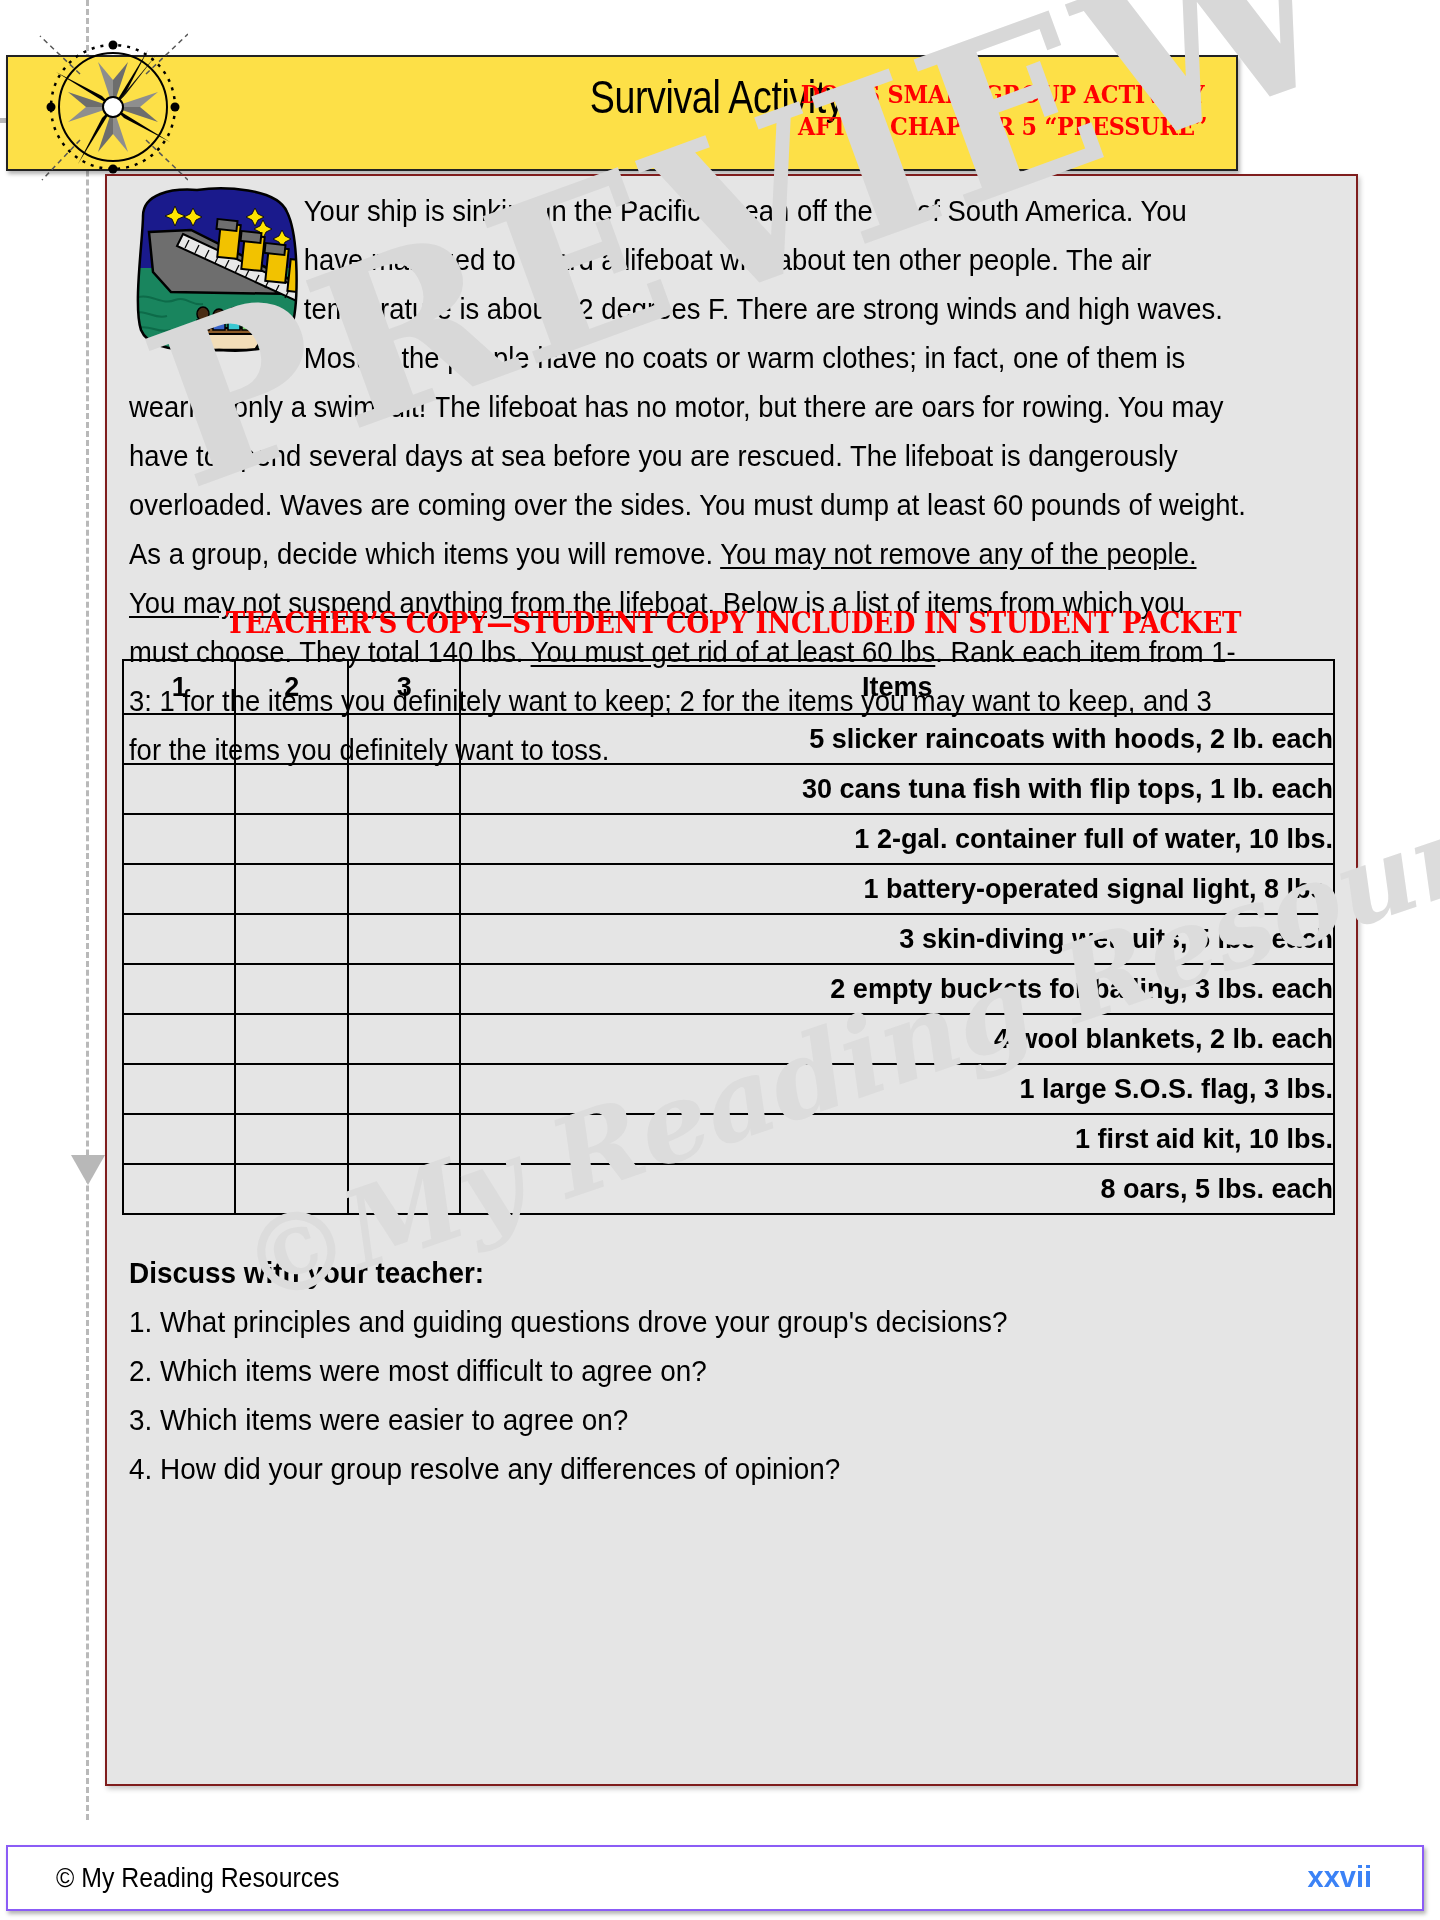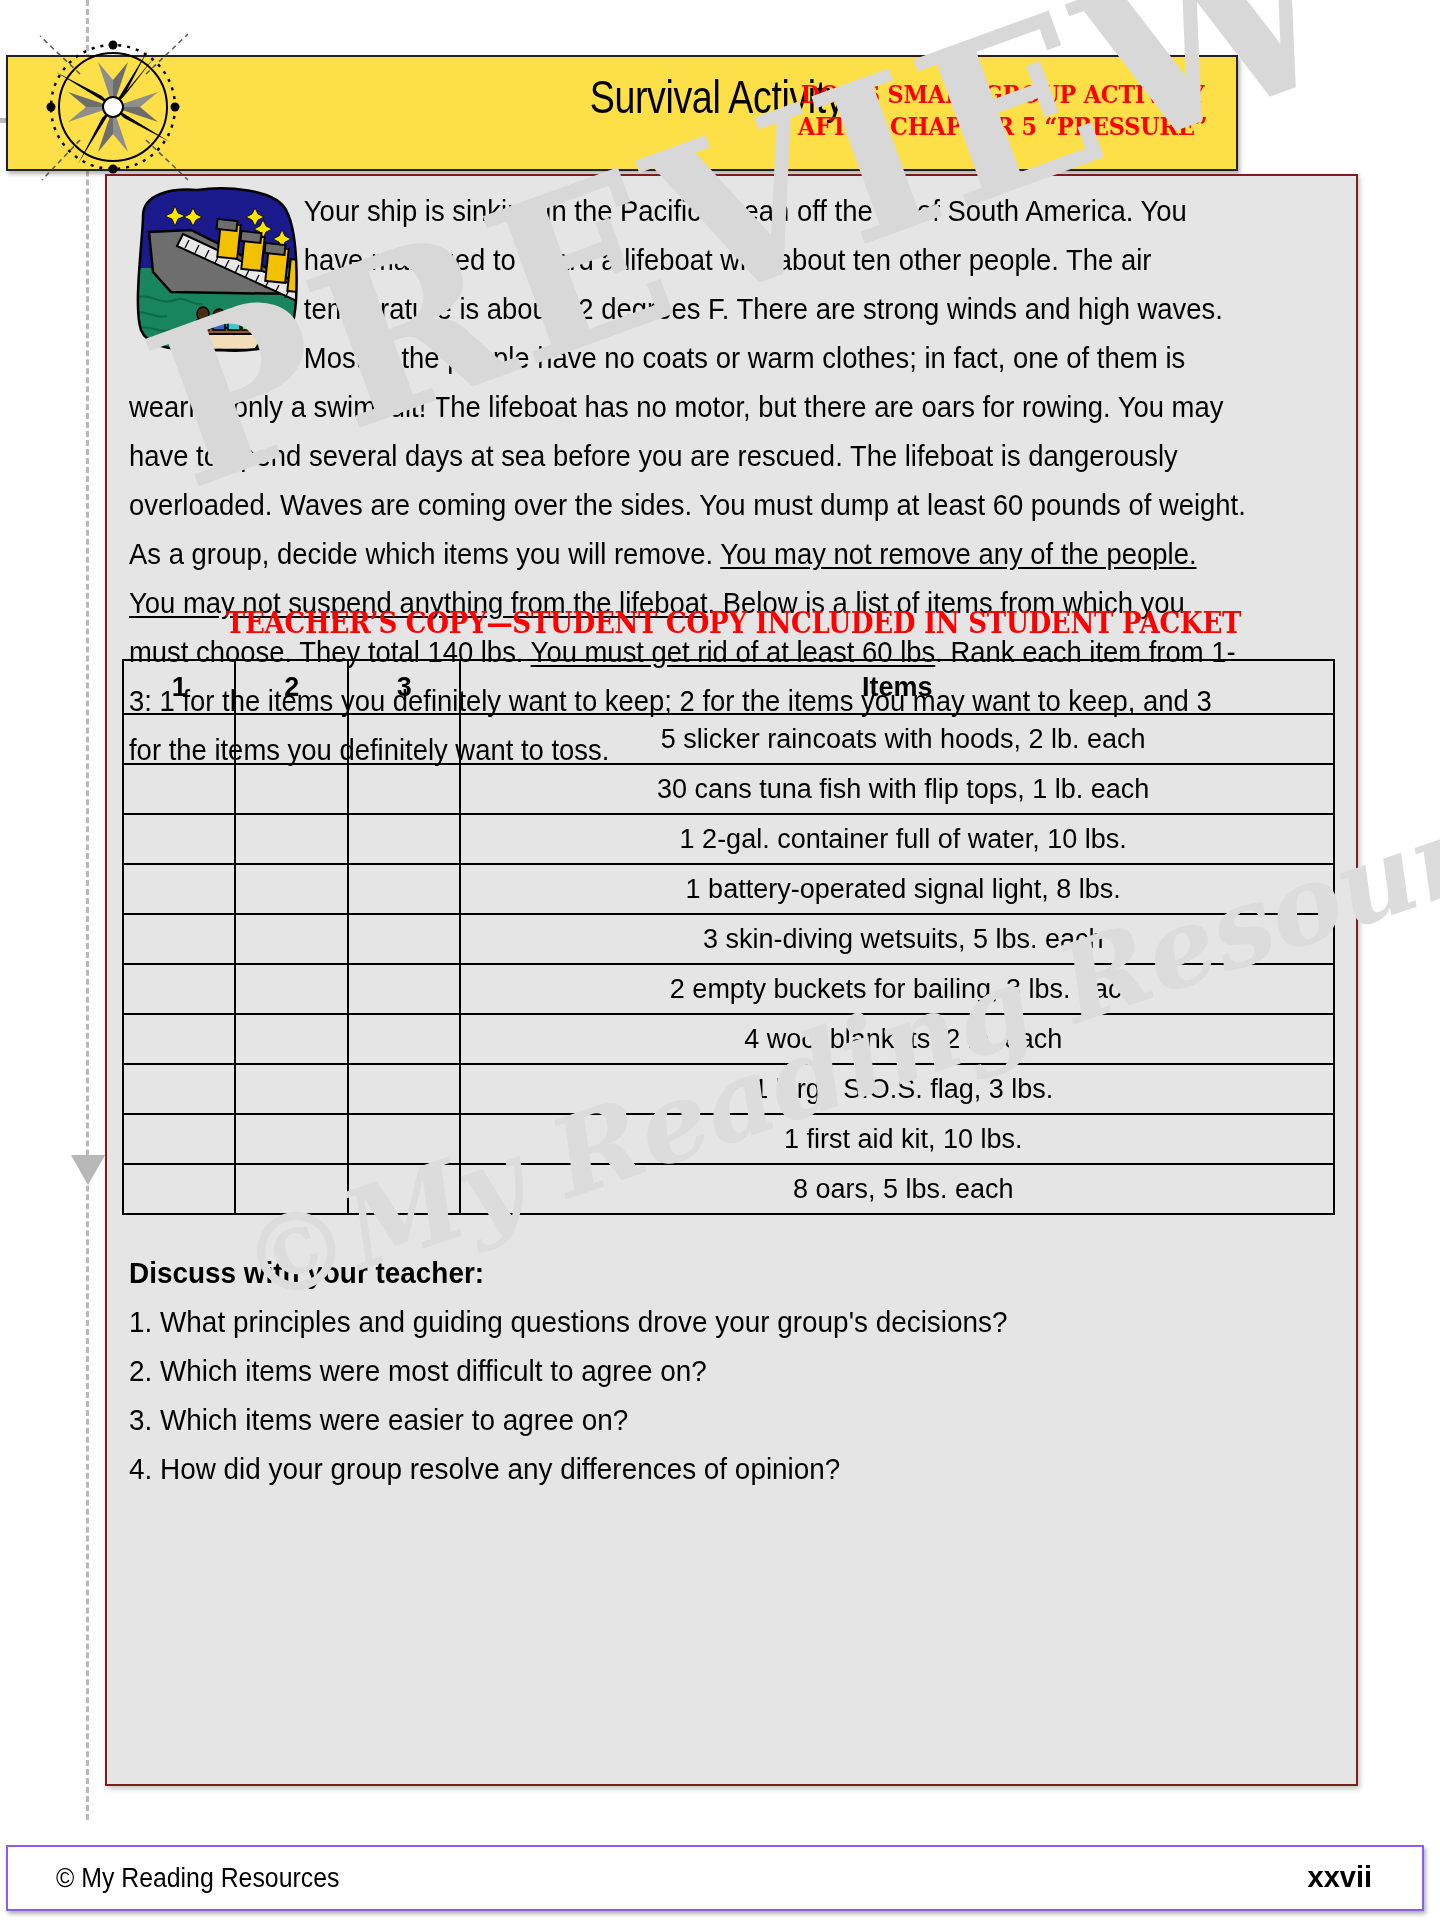--- a/index.html
+++ b/index.html
@@ -162,23 +162,23 @@
     width: 1213px;
     border-collapse: collapse;
     table-layout: fixed;
   }
   #items-table td, #items-table th {
     border: 2px solid #000;
     height: 48px;
     padding: 0 0 0 10px;
     font-family: "Liberation Sans Narrow", "Liberation Sans", sans-serif;
     font-size: 27px;
-    font-weight: 400;
+    font-weight: 700;
     color: #000;
-    text-align: center;
+    text-align: right;
     vertical-align: middle;
   }
   #items-table th {
     font-weight: bold;
     text-align: center;
     height: 52px;
     padding-left: 0;
   }
   #items-table .c-rank { width: 100px; }
   #items-table .c-items { width: 790px; margin-left: 20px; }
@@ -217,21 +217,21 @@
     color: #000;
     transform: scaleX(0.92);
     transform-origin: left top;
   }
   #footer-page {
     position: absolute;
     right: 50px; top: 14px;
     font-family: "Liberation Sans Narrow", "Liberation Sans", sans-serif;
     font-size: 29px;
     font-weight: bold;
-    color: #000000;
+    color: #3b82f6;
   }
 
   
   #wm-preview {
     position: absolute;
     left: 120px; top: 300px;
     width: 1120px;
     text-align: left;
     font-family: "DejaVu Serif", serif;
     font-weight: bold;

